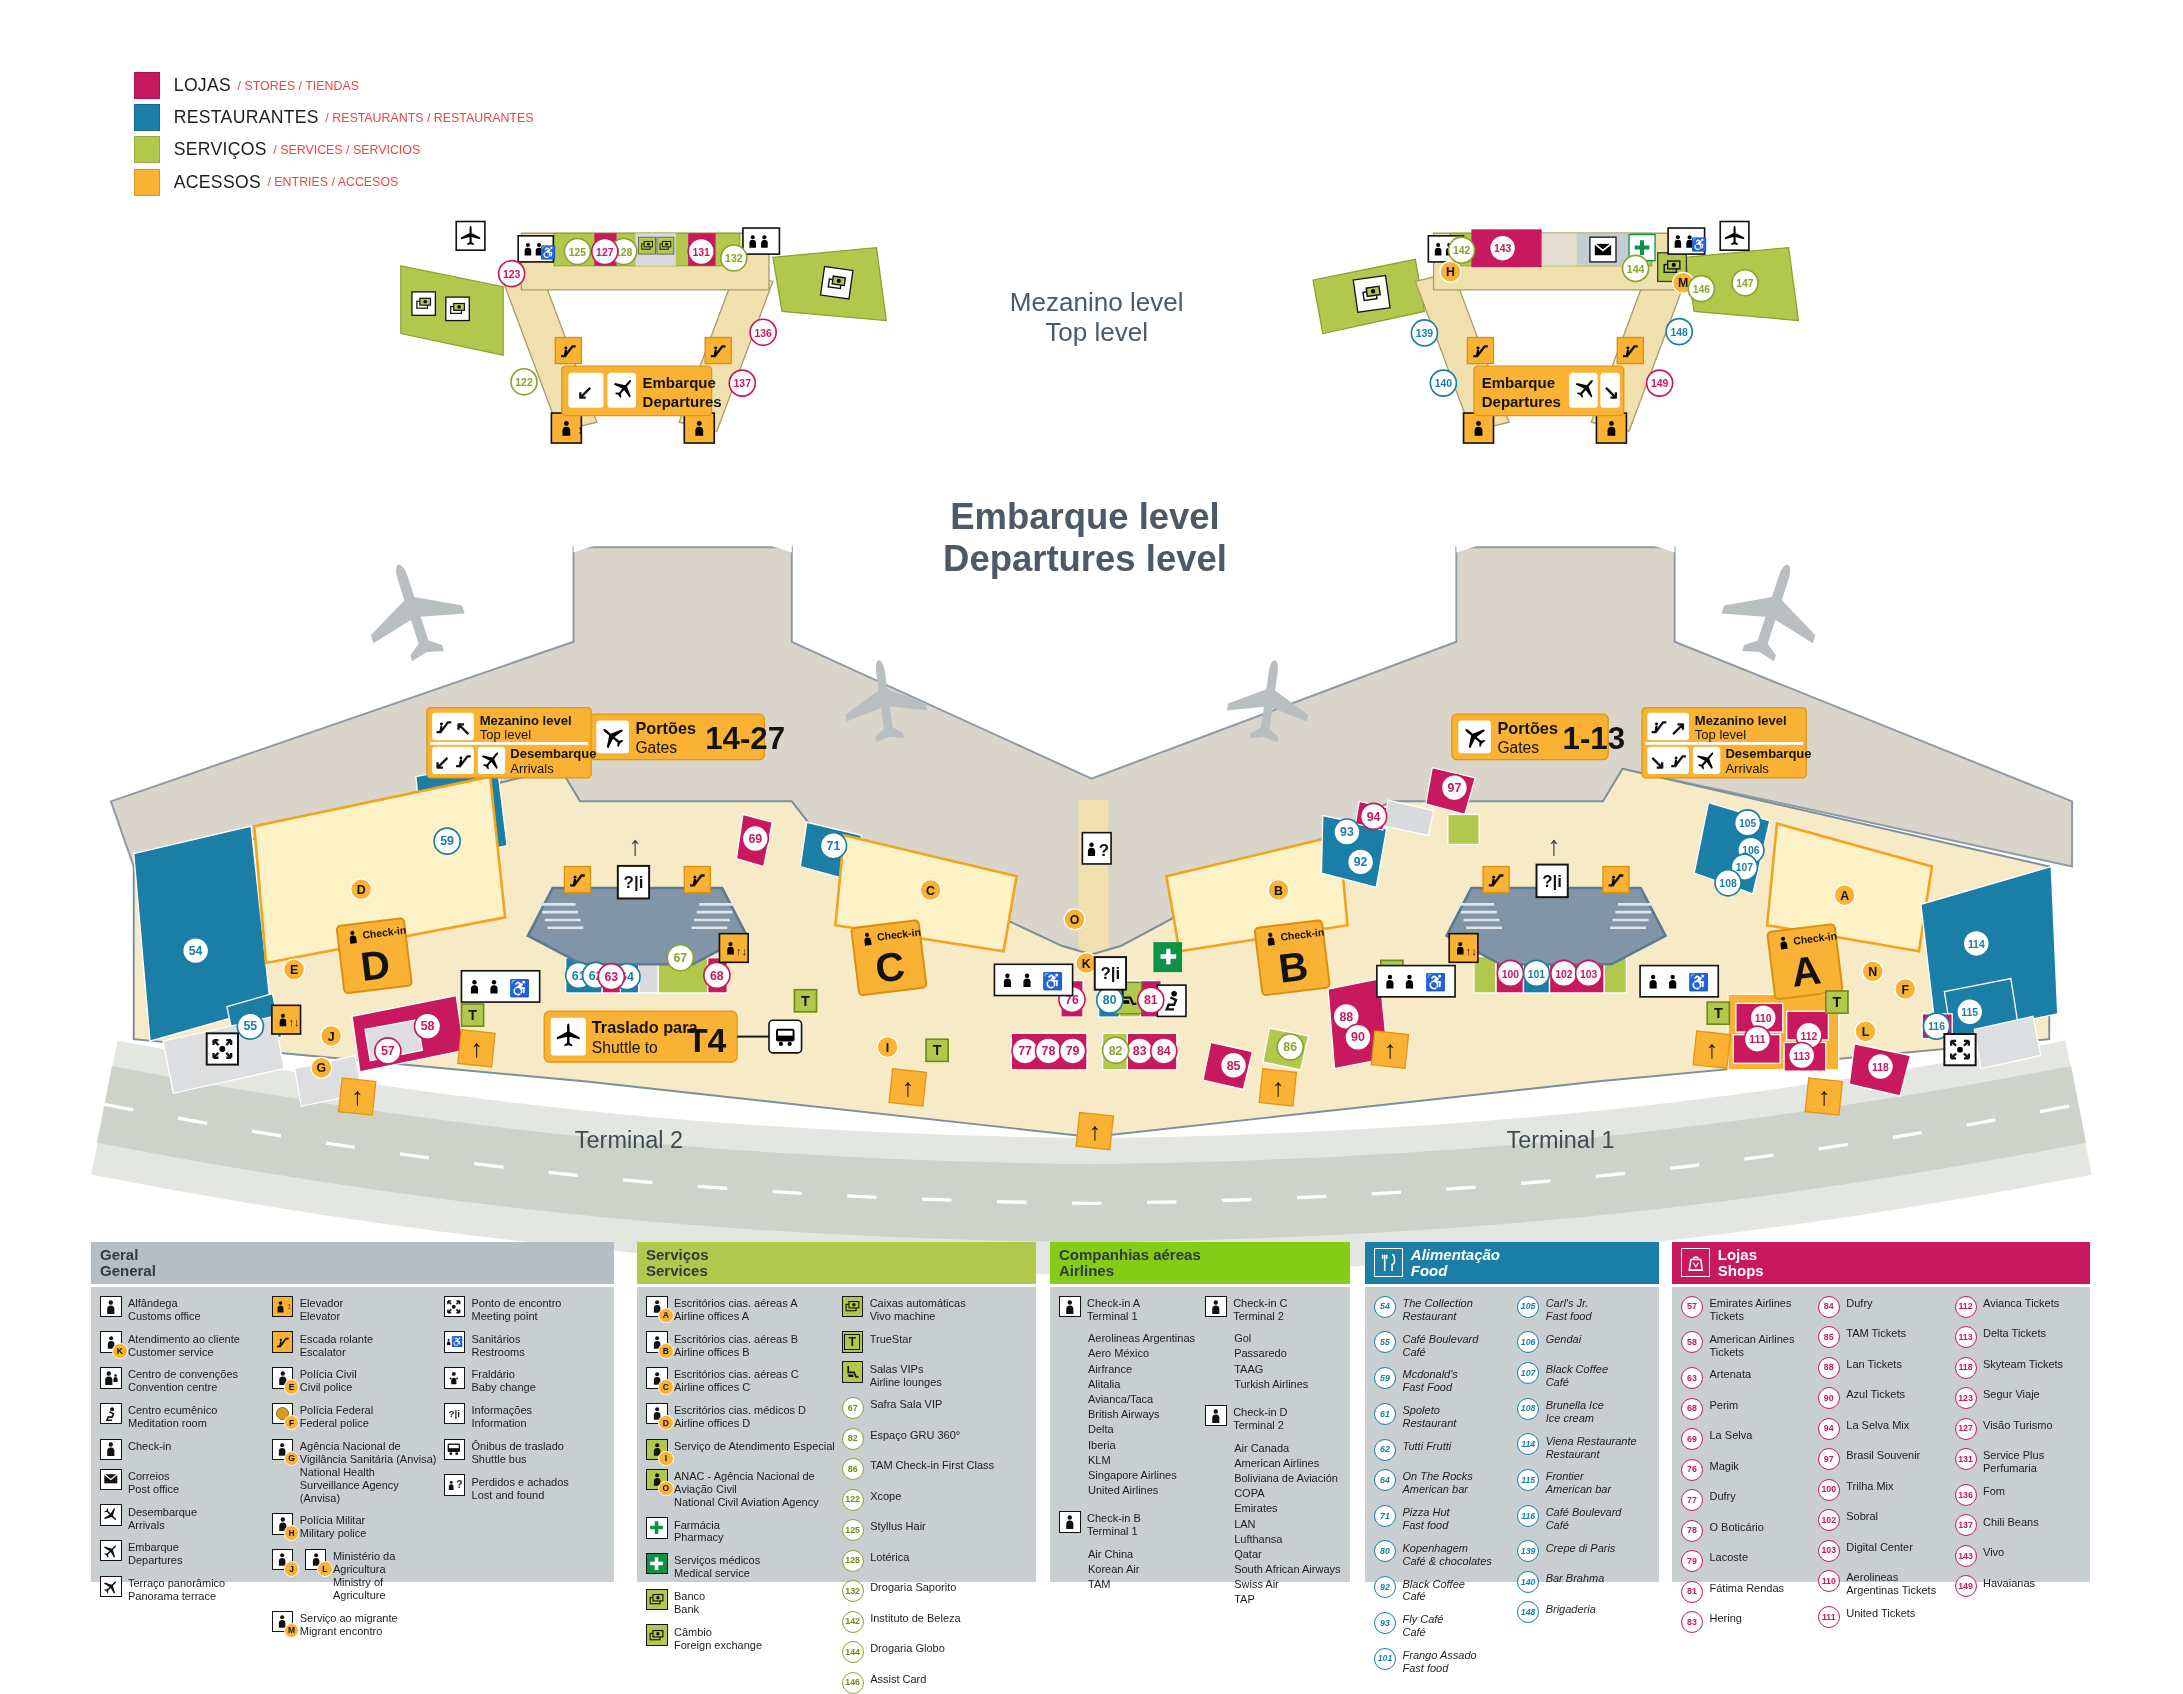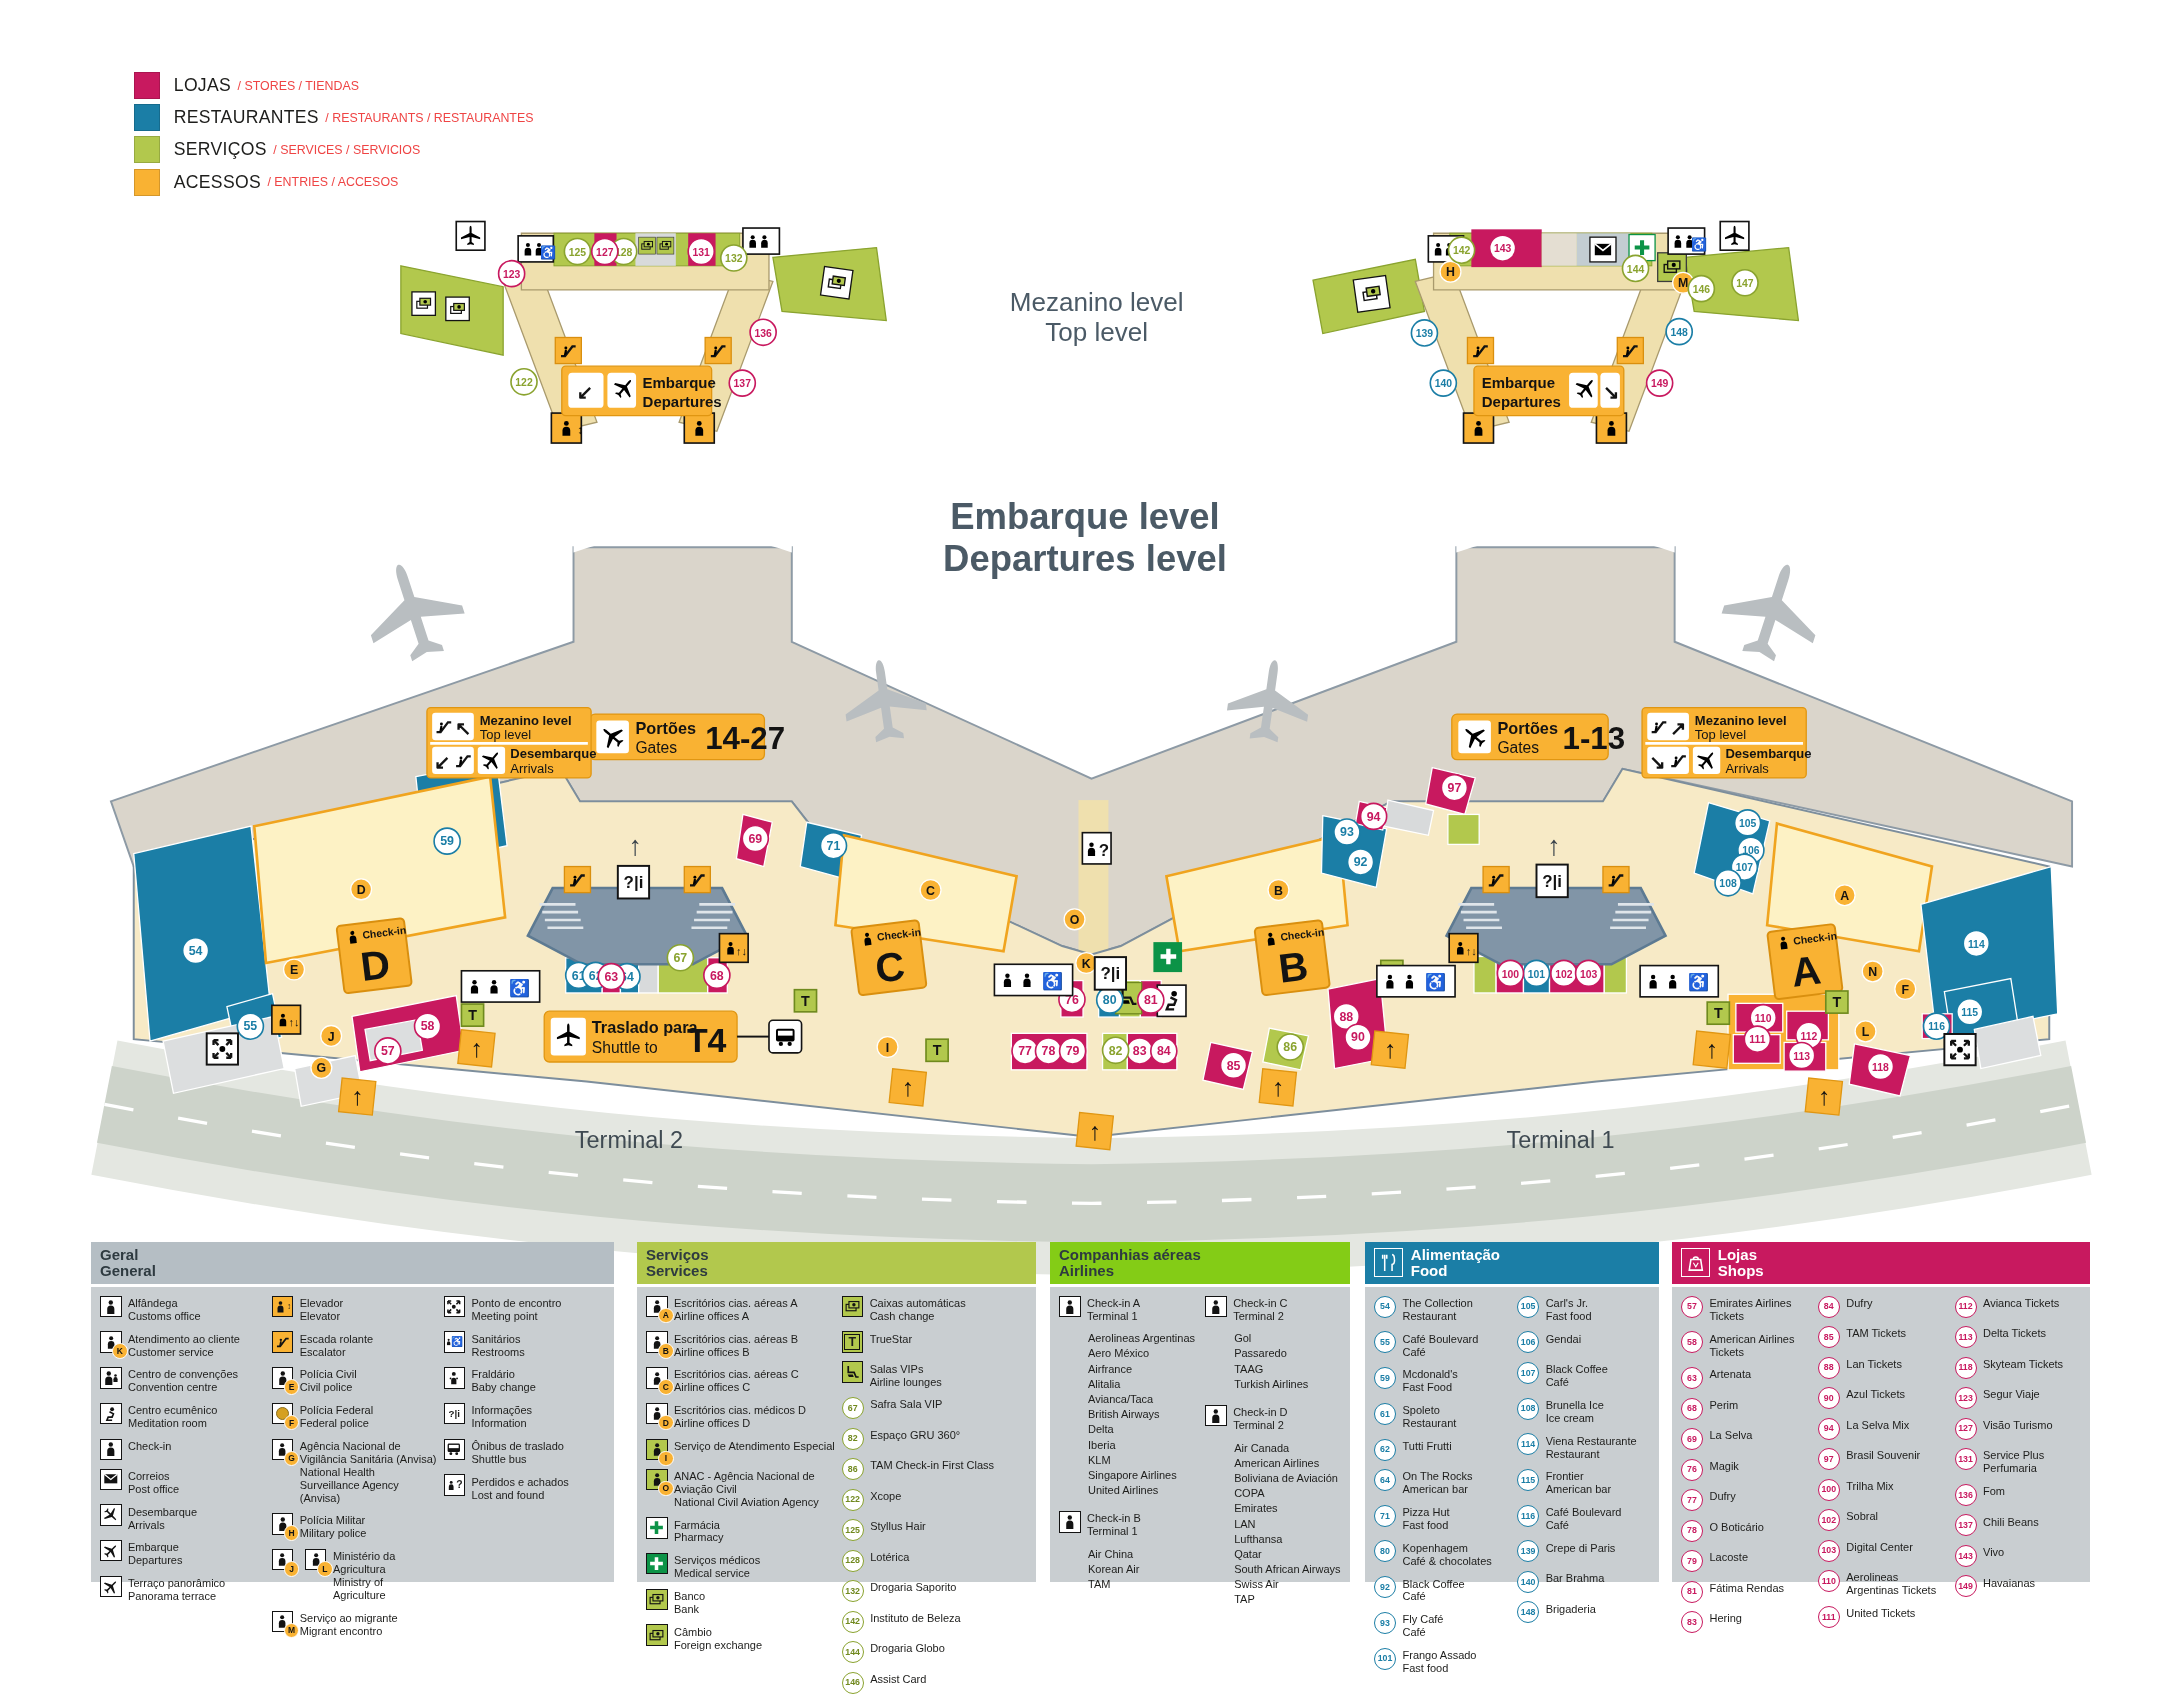--- a/index.html
+++ b/index.html
@@ -12,21 +12,21 @@
   .leg-row{display:flex;align-items:center;margin-bottom:7.2px;height:25px;}
   .leg-sw{width:23.5px;height:25px;margin-right:14.3px;border:0.7px solid rgba(0,0,0,.15);}
   .leg-primary{font-size:17.6px;letter-spacing:0.3px;color:#1d1d1b;}
   .leg-rest{font-size:12.4px;margin-left:6.5px;color:#ef4444;}
 
   
   .panel{position:absolute;top:1242px;height:340px;background:#c9ced1;}
   #panel-geral{left:91px;width:523px;}
   #panel-servicos{left:637px;width:399px;}
   #panel-airlines{left:1050px;width:300px;}
-  #panel-food{left:1365px;width:294px;}
+  #panel-food{left:1365px;width:294px;font-style:italic;}
   #panel-shops{left:1672px;width:418px;}
   .panel-header{display:flex;align-items:center;gap:7.8px;padding:4.6px 9px;font-weight:bold;
     font-size:15px;line-height:1.08;border-bottom:3.3px solid #fff;min-height:34px;box-sizing:border-box;}
   .hdr-gray{background:#b5bec4;color:#2e3a40;}
   .hdr-green{background:#b2c84d;color:#2e3a40;}
   .hdr-orange{background:#84cc16;color:#2e3a40;}
   .hdr-blue{background:#1b7ea6;color:#fff;}
   .hdr-pink{background:#c8195f;color:#fff;}
   .hdr-iconbox{width:27px;height:27px;border:1.3px solid #fff;display:flex;align-items:center;justify-content:center;flex:none;}
   .panel-body{display:flex;padding:9px 5.2px 0 9px;gap:6.5px;}
@@ -1293,21 +1293,21 @@
         </div>
         <div class="pcol">
           <div class="item">
             <span class="ibox green">
               <svg width="17" height="17" viewBox="0 0 24 24" fill="#131313">
                 <use href="#sym-money"></use>
               </svg>
             </span>
             <div class="txt">
               <div>Caixas automáticas</div>
-              <div class="en">Cash change</div>
+              <div class="en">Vivo machine</div>
             </div>
           </div>
           <div class="item">
             <span class="ibox green" style="border: 1.3px solid rgb(19, 19, 19);">
               <span style="font-size:12.4px;font-weight:bold;border:1.3px solid #131313;line-height:1;padding:0.7px 3.3px;background:#b2c84d">T</span>
             </span>
             <div class="txt">
               <div>TrueStar</div>
             </div>
           </div>

